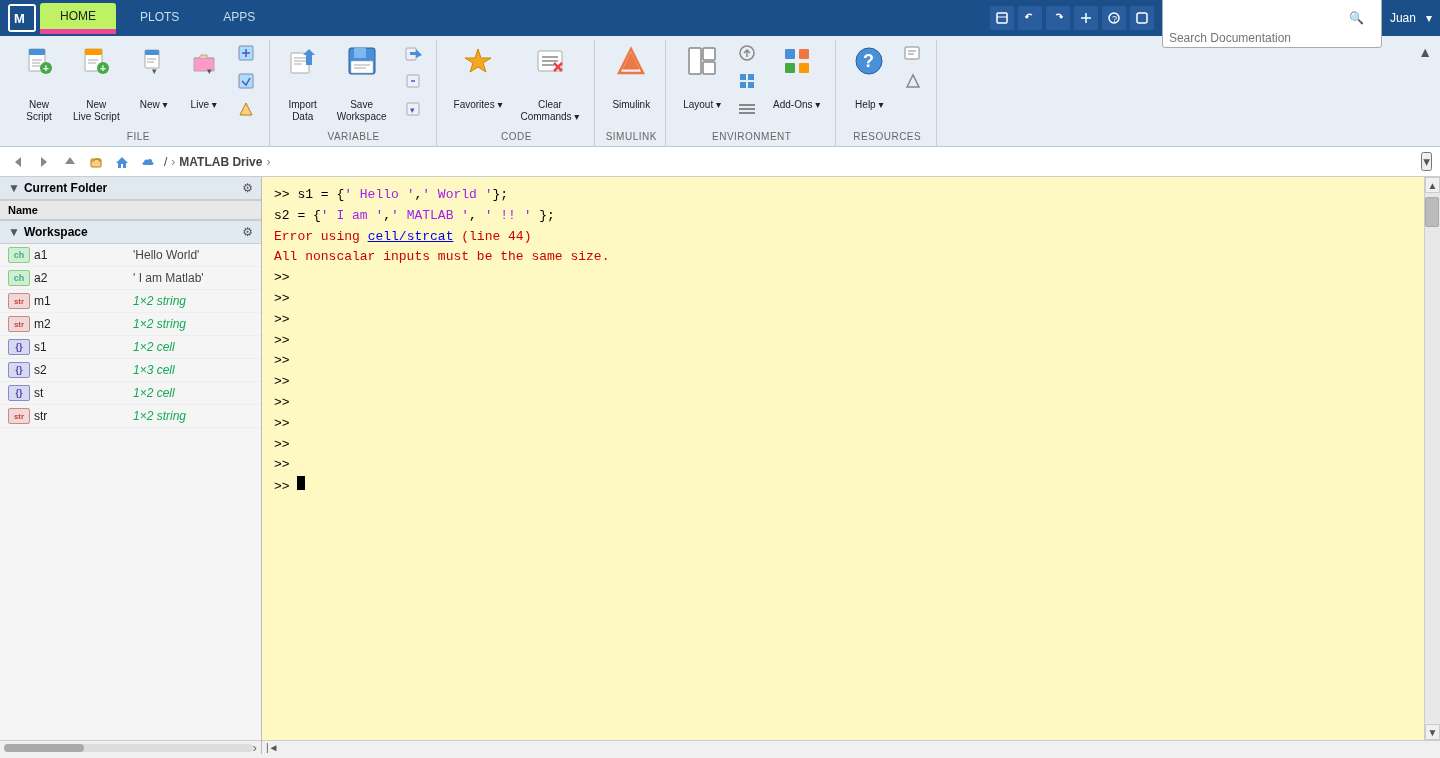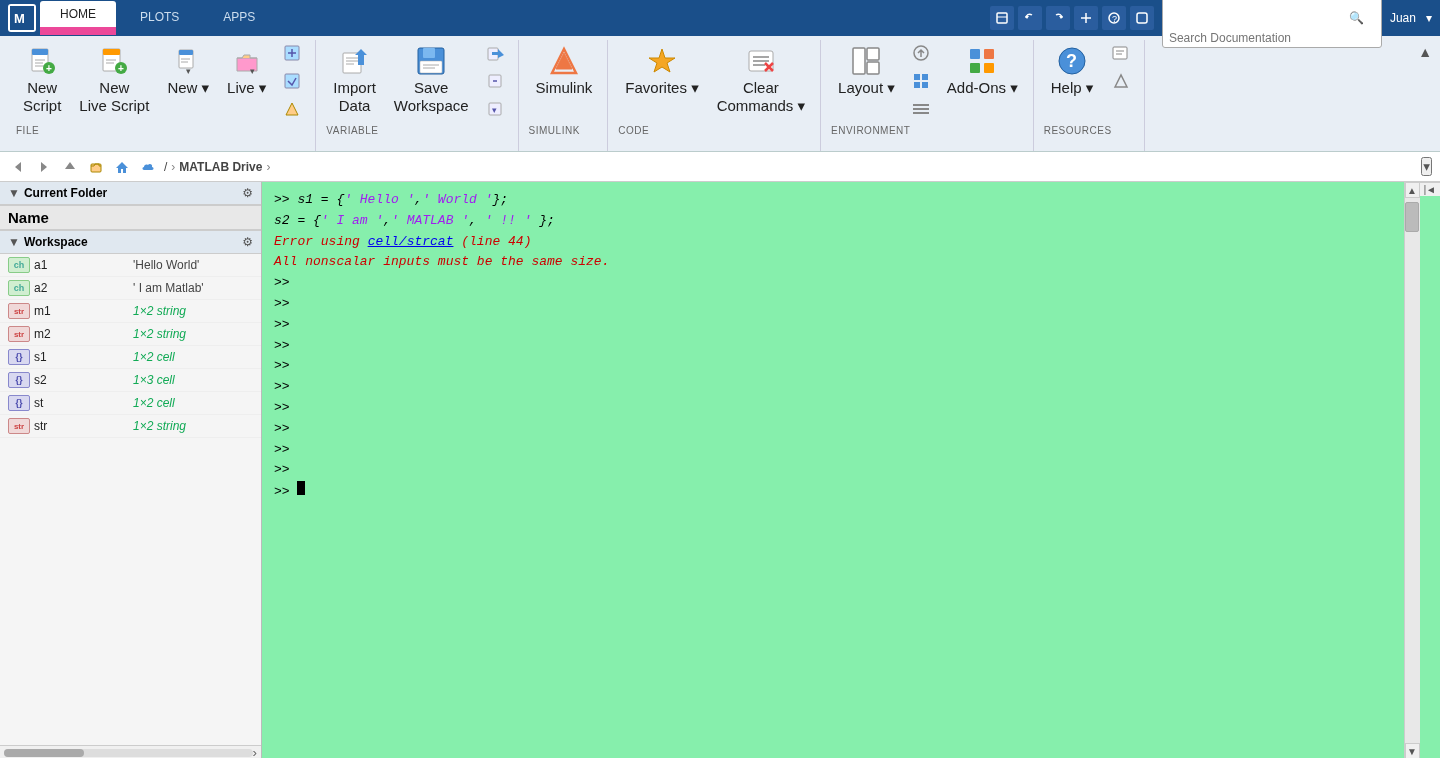--- a/index.html
+++ b/index.html
@@ -4,39 +4,39 @@
   <style>
     * { box-sizing: border-box; margin: 0; padding: 0; }
     body { font-family: 'Segoe UI', Arial, sans-serif; font-size: 12px; background: #f0f0f0; overflow: hidden; width: 1440px; height: 758px; }
 
     
     #titlebar {
       display: flex; align-items: center; background: #1a4f8a; height: 36px; padding: 0 8px; gap: 4px;
     }
     #titlebar .logo { width: 28px; height: 28px; background: #fff; border-radius: 3px; display: flex; align-items: center; justify-content: center; font-weight: bold; font-size: 11px; color: #1a4f8a; flex-shrink: 0; }
     .tab { padding: 6px 20px; background: #1a4f8a; color: #cde; border: none; cursor: pointer; font-size: 12px; border-bottom: 3px solid transparent; }
-    .tab.active { background: #ffffff; color: #222; border-bottom: 8px solid #ec4899; border-radius: 3px 3px 0 0; }
+    .tab.active { background: #bef264; color: #222; border-bottom: 5px solid #ec4899; border-radius: 3px 3px 0 0; }
     #titlebar-right { margin-left: auto; display: flex; align-items: center; gap: 8px; }
     .search-box { display: flex; align-items: center; background: #fff; border: 1px solid #aaa; border-radius: 3px; padding: 2px 6px; width: 220px; }
     .search-box input { border: none; outline: none; font-size: 12px; width: 180px; margin-top: 40px; }
     .search-icon-btn { cursor: pointer; color: #555; }
     .toolbar-icons { display: flex; gap: 4px; align-items: center; }
     .ticon { width: 24px; height: 24px; background: #2a5d9e; border-radius: 2px; display: flex; align-items: center; justify-content: center; color: #fff; font-size: 11px; cursor: pointer; }
     .user-btn { background: none; border: none; color: #fff; font-size: 12px; cursor: pointer; display: flex; align-items: center; gap: 10px; }
 
     
     #ribbon { background: #e8eef5; border-bottom: 1px solid #bcc; display: flex; flex-direction: column; }
     #ribbon-body { display: flex; align-items: stretch; padding: 4px 8px 0 8px; gap: 2px; min-height: 110px; }
     .ribbon-group { display: flex; flex-direction: column; border-right: 1px solid #ccd; padding: 0 8px; }
     .ribbon-group:last-child { border-right: none; }
     .ribbon-btns { display: flex; gap: 4px; align-items: flex-start; flex: 1; }
-    .ribbon-label { font-size: 10px; color: #666; text-align: left; padding: 3px 0 15px 0; letter-spacing: 0.5px; }
+    .ribbon-label { font-size: 10px; color: #666; text-align: center; padding: 3px 0 4px 0; letter-spacing: 0.5px; }
     .rbtn { display: flex; flex-direction: column; align-items: center; justify-content: flex-start; padding: 4px 6px; cursor: pointer; border: 1px solid transparent; border-radius: 3px; min-width: 40px; gap: 2px; background: none; }
     .rbtn .icon-box { width: 32px; height: 32px; display: flex; align-items: center; justify-content: center; }
-    .rbtn .btn-label { font-size: 15px; color: #222; text-align: center; line-height: 1.2; white-space: nowrap; }
+    .rbtn .btn-label { font-size: 10px; color: #222; text-align: center; line-height: 1.2; white-space: nowrap; margin-top: 20px; }
     .rbtn-sm { flex-direction: row; min-width: auto; padding: 2px 4px; gap: 4px; }
     .rbtn-sm .icon-box { width: 20px; height: 20px; }
 
     
     svg { display: block; }
 
     
     #addressbar { display: flex; align-items: center; background: #fff; border-bottom: 1px solid #ccc; padding: 3px 8px; gap: 6px; height: 30px; }
     .addr-btn { width: 20px; height: 20px; display: flex; align-items: center; justify-content: center; cursor: pointer; color: #555; border: none; background: none; }
     .addr-path { display: flex; align-items: center; gap: 4px; font-size: 12px; color: #222; flex: 1; }
@@ -51,39 +51,39 @@
     #left-panel { width: 262px; flex-shrink: 0; display: flex; flex-direction: column; border-right: 1px solid #bbb; background: #f5f5f5; }
     #current-folder { border-bottom: 1px solid #ccc; }
     .panel-header { display: flex; align-items: center; padding: 4px 8px; background: #e0e8f0; border-bottom: 1px solid #ccc; gap: 4px; }
     .panel-header-title { font-weight: 600; font-size: 12px; flex: 1; }
     .panel-header-icon { cursor: pointer; color: #555; }
     .panel-collapse { color: #555; cursor: pointer; }
     .folder-list { padding: 2px 0; }
     .folder-item { display: flex; align-items: center; padding: 3px 8px; gap: 4px; cursor: pointer; font-size: 12px; }
     .folder-icon { width: 16px; height: 16px; display: flex; align-items: center; justify-content: center; }
     .col-header { display: flex; align-items: center; padding: 3px 8px; background: #e8e8e8; border-bottom: 1px solid #ccc; border-top: 1px solid #ccc; }
-    .col-name { font-weight: 600; font-size: 15px; flex: 1; }
+    .col-name { font-weight: 600; font-size: 11px; flex: 1; }
     .col-value { font-weight: 600; font-size: 11px; width: 120px; }
     #workspace { flex: 1; overflow-y: auto; }
     .ws-header { display: flex; align-items: center; padding: 4px 8px; background: #e0e8f0; border-bottom: 1px solid #ccc; gap: 4px; }
     .ws-title { font-weight: 600; font-size: 12px; flex: 1; }
     .ws-rows { }
     .ws-row { display: flex; align-items: center; padding: 3px 8px; border-bottom: 1px solid #eee; gap: 4px; font-size: 12px; }
     .ws-icon { width: 22px; height: 16px; flex-shrink: 0; display: flex; align-items: center; justify-content: center; font-size: 9px; font-weight: bold; border-radius: 2px; }
     .ws-name { flex: 1; color: #222; }
     .ws-value { width: 120px; color: #1a5; font-style: italic; font-size: 12px; }
     .ws-value.str { color: #444; font-style: normal; }
 
     
     #left-scroll { height: 14px; border-top: 1px solid #ccc; background: #f0f0f0; display: flex; align-items: center; padding: 0 4px; }
     .hscroll-track { flex: 1; height: 8px; background: #ddd; border-radius: 4px; position: relative; }
     .hscroll-thumb { width: 80px; height: 8px; background: #aaa; border-radius: 4px; }
 
     
-    #console { flex: 1; background: #86efac; display: flex; flex-direction: row; overflow: hidden; font-style: italic; }
+    #console { flex: 1; background: #fef9c3; display: flex; flex-direction: column; overflow: hidden; }
     #console-body { flex: 1; overflow-y: auto; padding: 8px 12px; font-family: 'Courier New', Courier, monospace; font-size: 13px; line-height: 1.6; }
     .cmd-line { color: #000; }
     .cmd-prompt { color: #000; }
     .code-string { color: #a020f0; }
     .error-line { color: #cc0000; }
     .error-link { color: #0000ee; text-decoration: underline; cursor: pointer; }
     .empty-prompt { color: #000; }
     #console-cursor { width: 8px; height: 14px; background: #000; display: inline-block; animation: blink 1s step-end infinite; }
     @keyframes blink { 50% { opacity: 0; } }
     .vscroll { width: 16px; background: #f0f0f0; border-left: 1px solid #ccc; flex-shrink: 0; display: flex; flex-direction: column; }
@@ -293,55 +293,55 @@
         </div>
       </div>
       <div class="ribbon-label">VARIABLE</div>
     </div>
 
     <div class="ribbon-group">
       <div class="ribbon-btns">
         <button class="rbtn">
           <div class="icon-box">
             <svg width="32" height="32" viewBox="0 0 32 32">
-              <polygon points="4,28 16,4 28,28" fill="none" stroke="#e74" stroke-width="2.5"></polygon>
-              <polygon points="8,24 16,8 24,24" fill="#e74" stroke="#e74" stroke-width="1"></polygon>
-            </svg>
-          </div>
-          <span class="btn-label">Simulink</span>
-        </button>
-      </div>
-      <div class="ribbon-label">SIMULINK</div>
-    </div>
-
-    <div class="ribbon-group">
-      <div class="ribbon-btns">
-        <button class="rbtn">
-          <div class="icon-box">
-            <svg width="32" height="32" viewBox="0 0 32 32">
               <polygon points="16,4 19,13 29,13 21,18 24,27 16,22 8,27 11,18 3,13 13,13" fill="#f5a623" stroke="#c80" stroke-width="1"></polygon>
             </svg>
           </div>
           <span class="btn-label">Favorites ▾</span>
         </button>
         <button class="rbtn">
           <div class="icon-box">
             <svg width="32" height="32" viewBox="0 0 32 32">
               <rect x="4" y="6" width="24" height="20" rx="2" fill="#fff" stroke="#aaa" stroke-width="1"></rect>
               <line x1="8" y1="12" x2="24" y2="12" stroke="#888" stroke-width="1.5"></line>
               <line x1="8" y1="16" x2="24" y2="16" stroke="#888" stroke-width="1.5"></line>
               <line x1="8" y1="20" x2="20" y2="20" stroke="#888" stroke-width="1.5"></line>
               <line x1="20" y1="18" x2="28" y2="26" stroke="#e44" stroke-width="2.5"></line>
               <line x1="28" y1="18" x2="20" y2="26" stroke="#e44" stroke-width="2.5"></line>
             </svg>
           </div>
           <span class="btn-label">Clear<br>Commands ▾</span>
         </button>
       </div>
       <div class="ribbon-label">CODE</div>
+    </div>
+
+    <div class="ribbon-group">
+      <div class="ribbon-btns">
+        <button class="rbtn">
+          <div class="icon-box">
+            <svg width="32" height="32" viewBox="0 0 32 32">
+              <polygon points="4,28 16,4 28,28" fill="none" stroke="#e74" stroke-width="2.5"></polygon>
+              <polygon points="8,24 16,8 24,24" fill="#e74" stroke="#e74" stroke-width="1"></polygon>
+            </svg>
+          </div>
+          <span class="btn-label">Simulink</span>
+        </button>
+      </div>
+      <div class="ribbon-label">SIMULINK</div>
     </div>
 
     <div class="ribbon-group">
       <div class="ribbon-btns">
         <button class="rbtn">
           <div class="icon-box">
             <svg width="32" height="32" viewBox="0 0 32 32">
               <rect x="3" y="3" width="12" height="26" rx="1" fill="#fff" stroke="#888" stroke-width="1.5"></rect>
               <rect x="17" y="3" width="12" height="12" rx="1" fill="#fff" stroke="#888" stroke-width="1.5"></rect>
               <rect x="17" y="17" width="12" height="12" rx="1" fill="#fff" stroke="#888" stroke-width="1.5"></rect>

